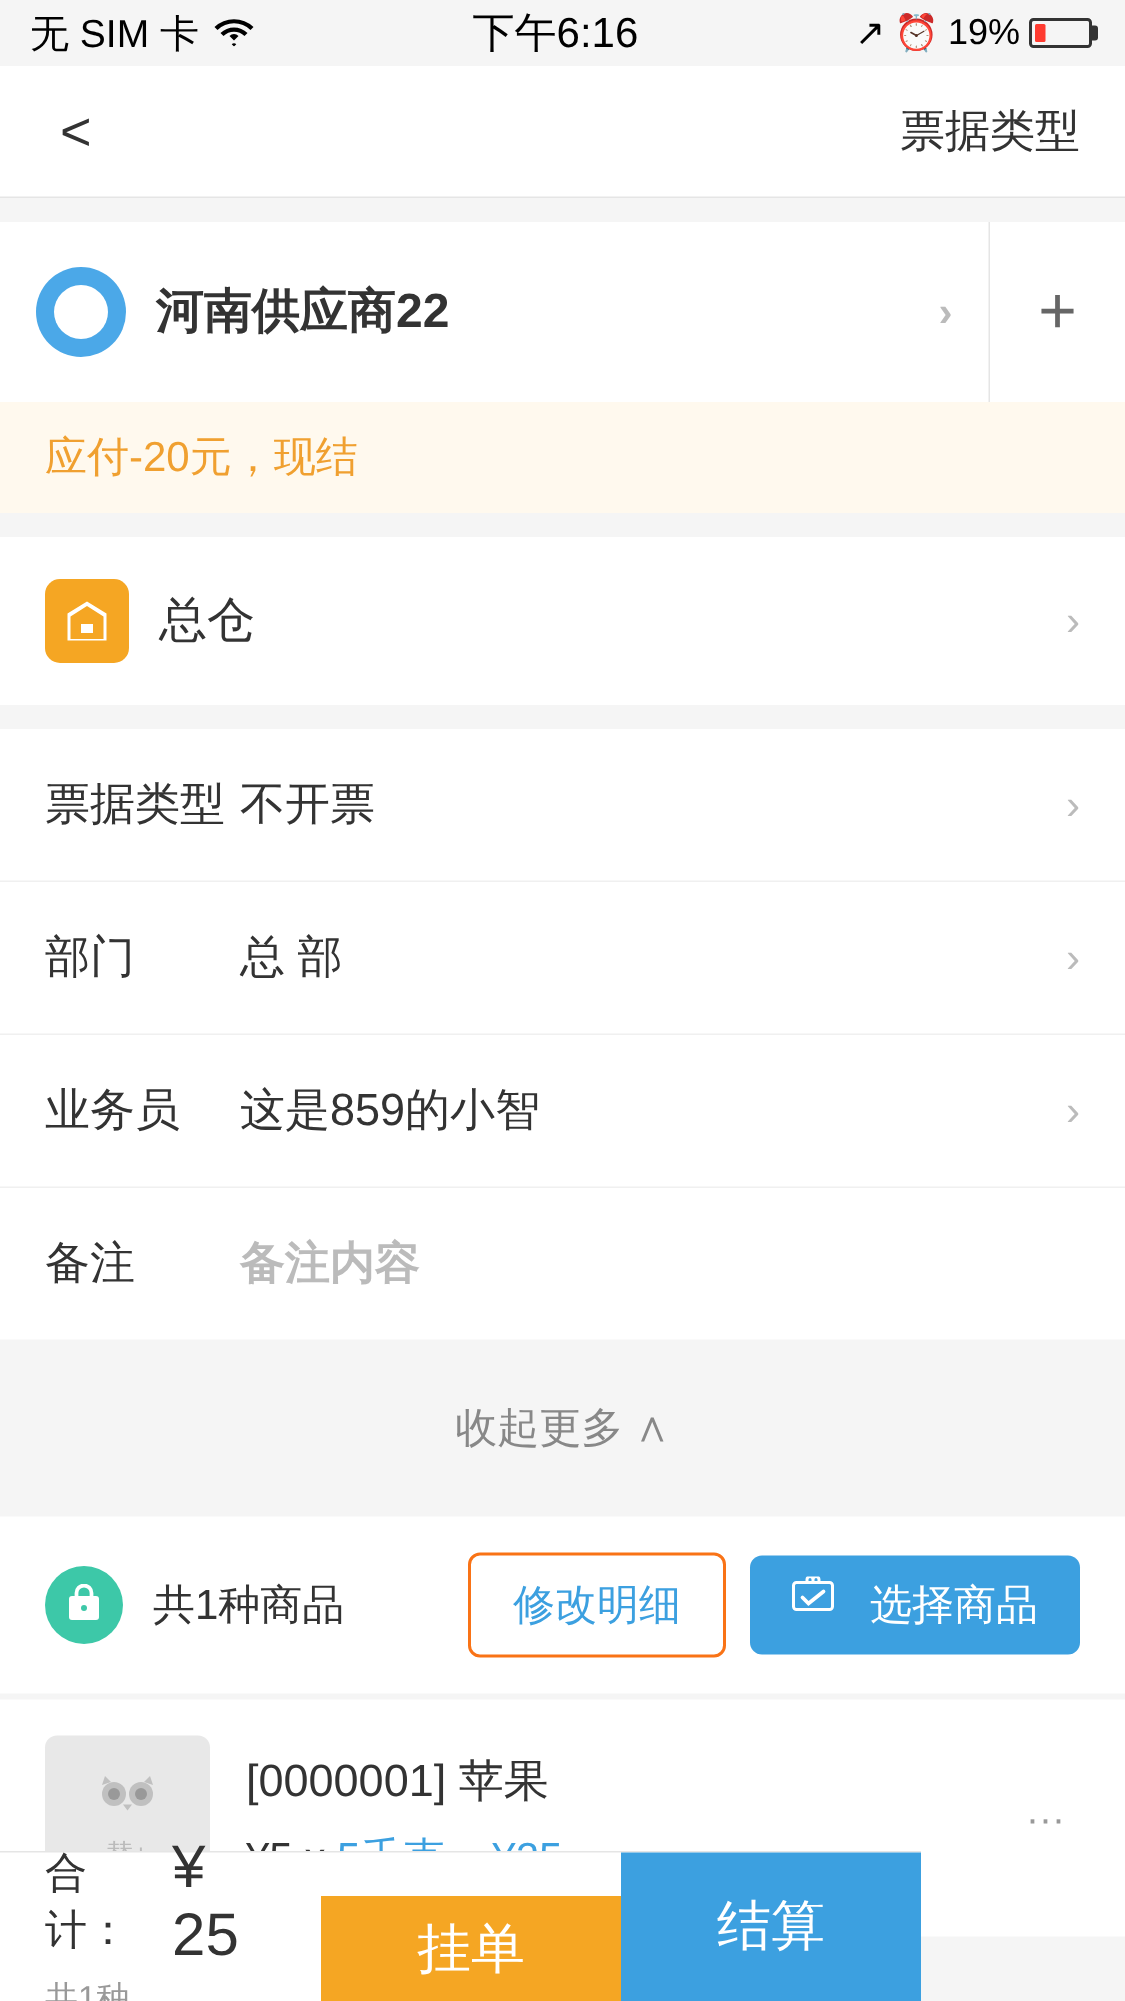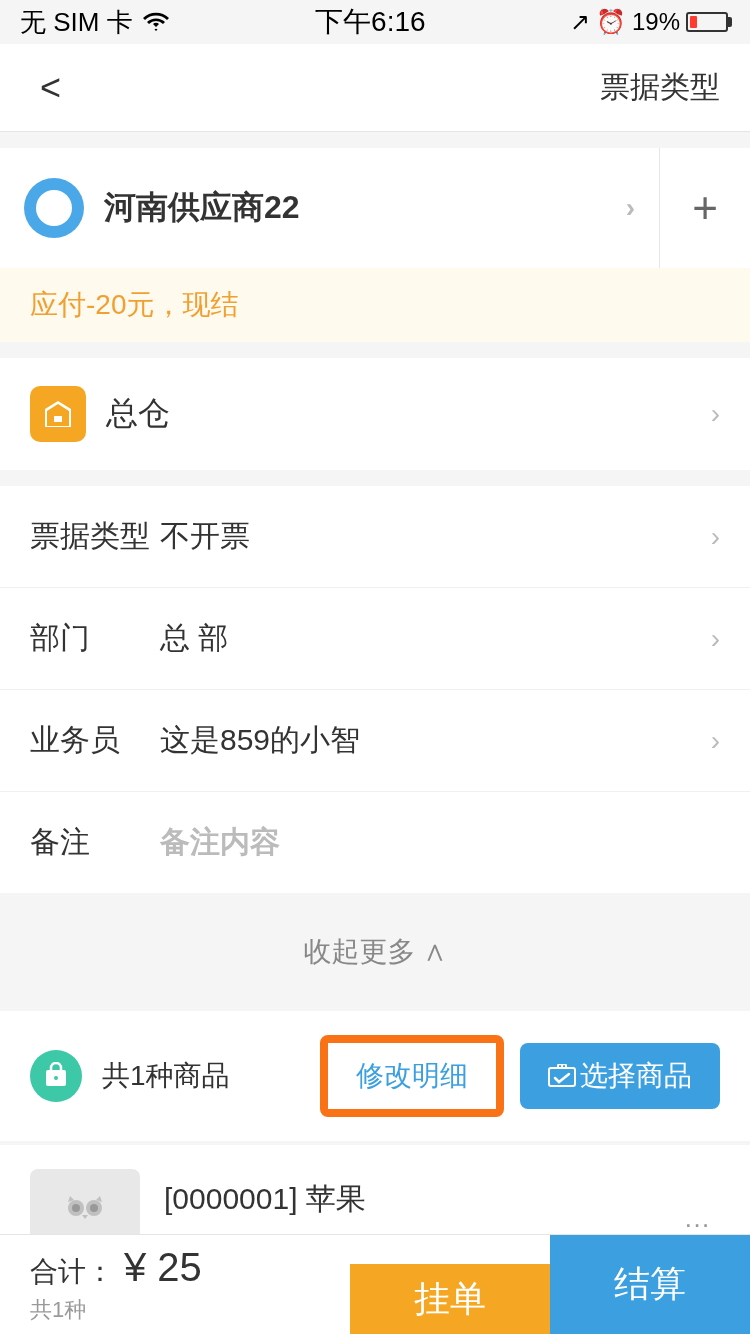--- a/index.html
+++ b/index.html
@@ -236,40 +236,40 @@
       justify-content: center;
       margin-right: 20px;
       flex-shrink: 0;
     }
     .product-count-text {
       flex: 1;
       font-size: 28px;
       color: #333;
     }
     .btn-outline {
-      border: 8px solid #f97316;
+      border: 2px solid #f97316;
       color: #3ca0e0;
       background: #fff;
       border-radius: 8px;
       padding: 14px 28px;
       font-size: 28px;
       margin-right: 16px;
       cursor: pointer;
     }
     .btn-primary {
       background: #3ca0e0;
       color: #fff;
       border: none;
       border-radius: 8px;
       padding: 14px 28px;
       font-size: 28px;
       cursor: pointer;
       display: flex;
-      align-items: center;
-      gap: 4px;
+      align-items: flex-start;
+      gap: 24px;
     }
 
     
     .product-item {
       background: #fff;
       display: flex;
       align-items: center;
       padding: 24px 30px;
       margin-bottom: 16px;
     }
@@ -310,21 +310,21 @@
       color: #999;
       font-size: 26px;
       cursor: pointer;
     }
 
     
     .bottom-bar {
       position: fixed;
       bottom: 0;
       left: 0;
-      width: 750px;
+      width: 614px;
       height: 100px;
       display: flex;
       align-items: stretch;
       background: #fff;
       border-top: 1px solid #e5e5e5;
     }
     .bottom-total {
       flex: 1;
       display: flex;
       align-items: center;

